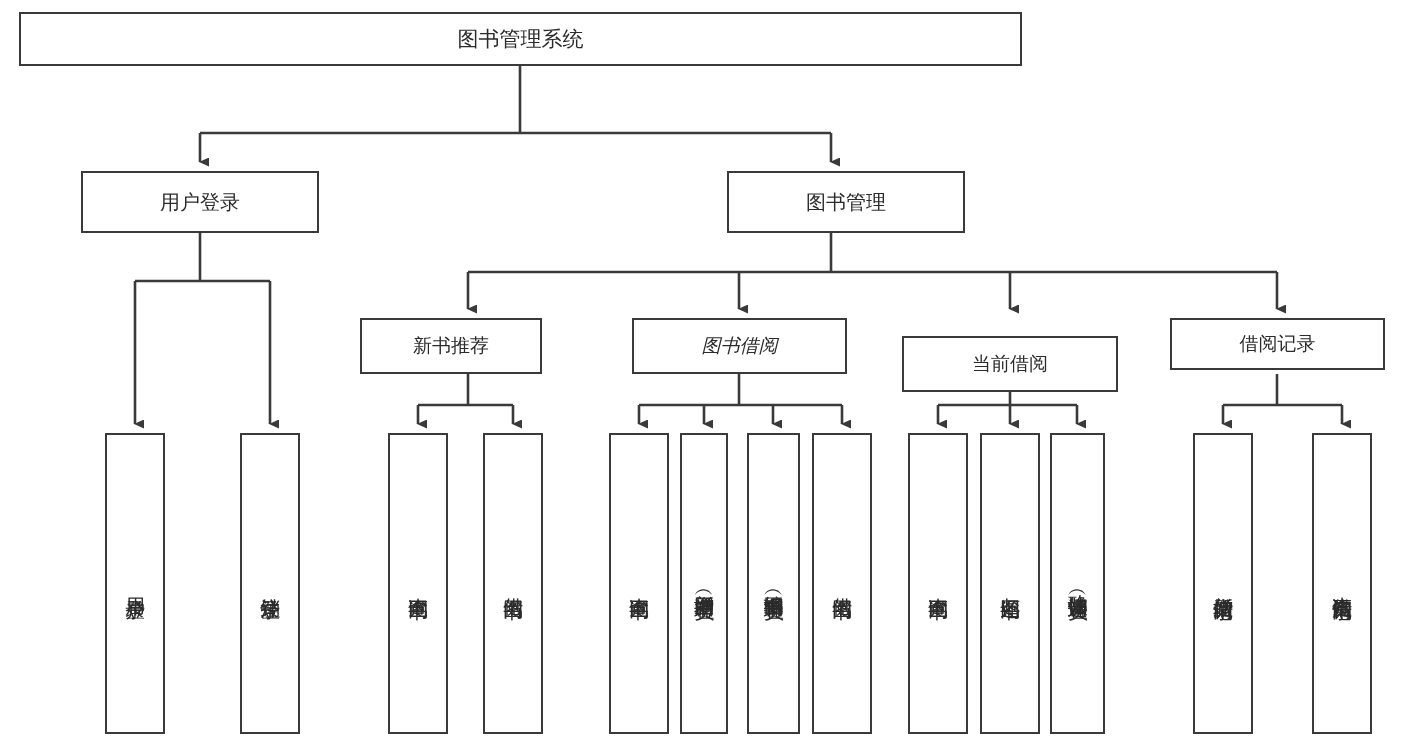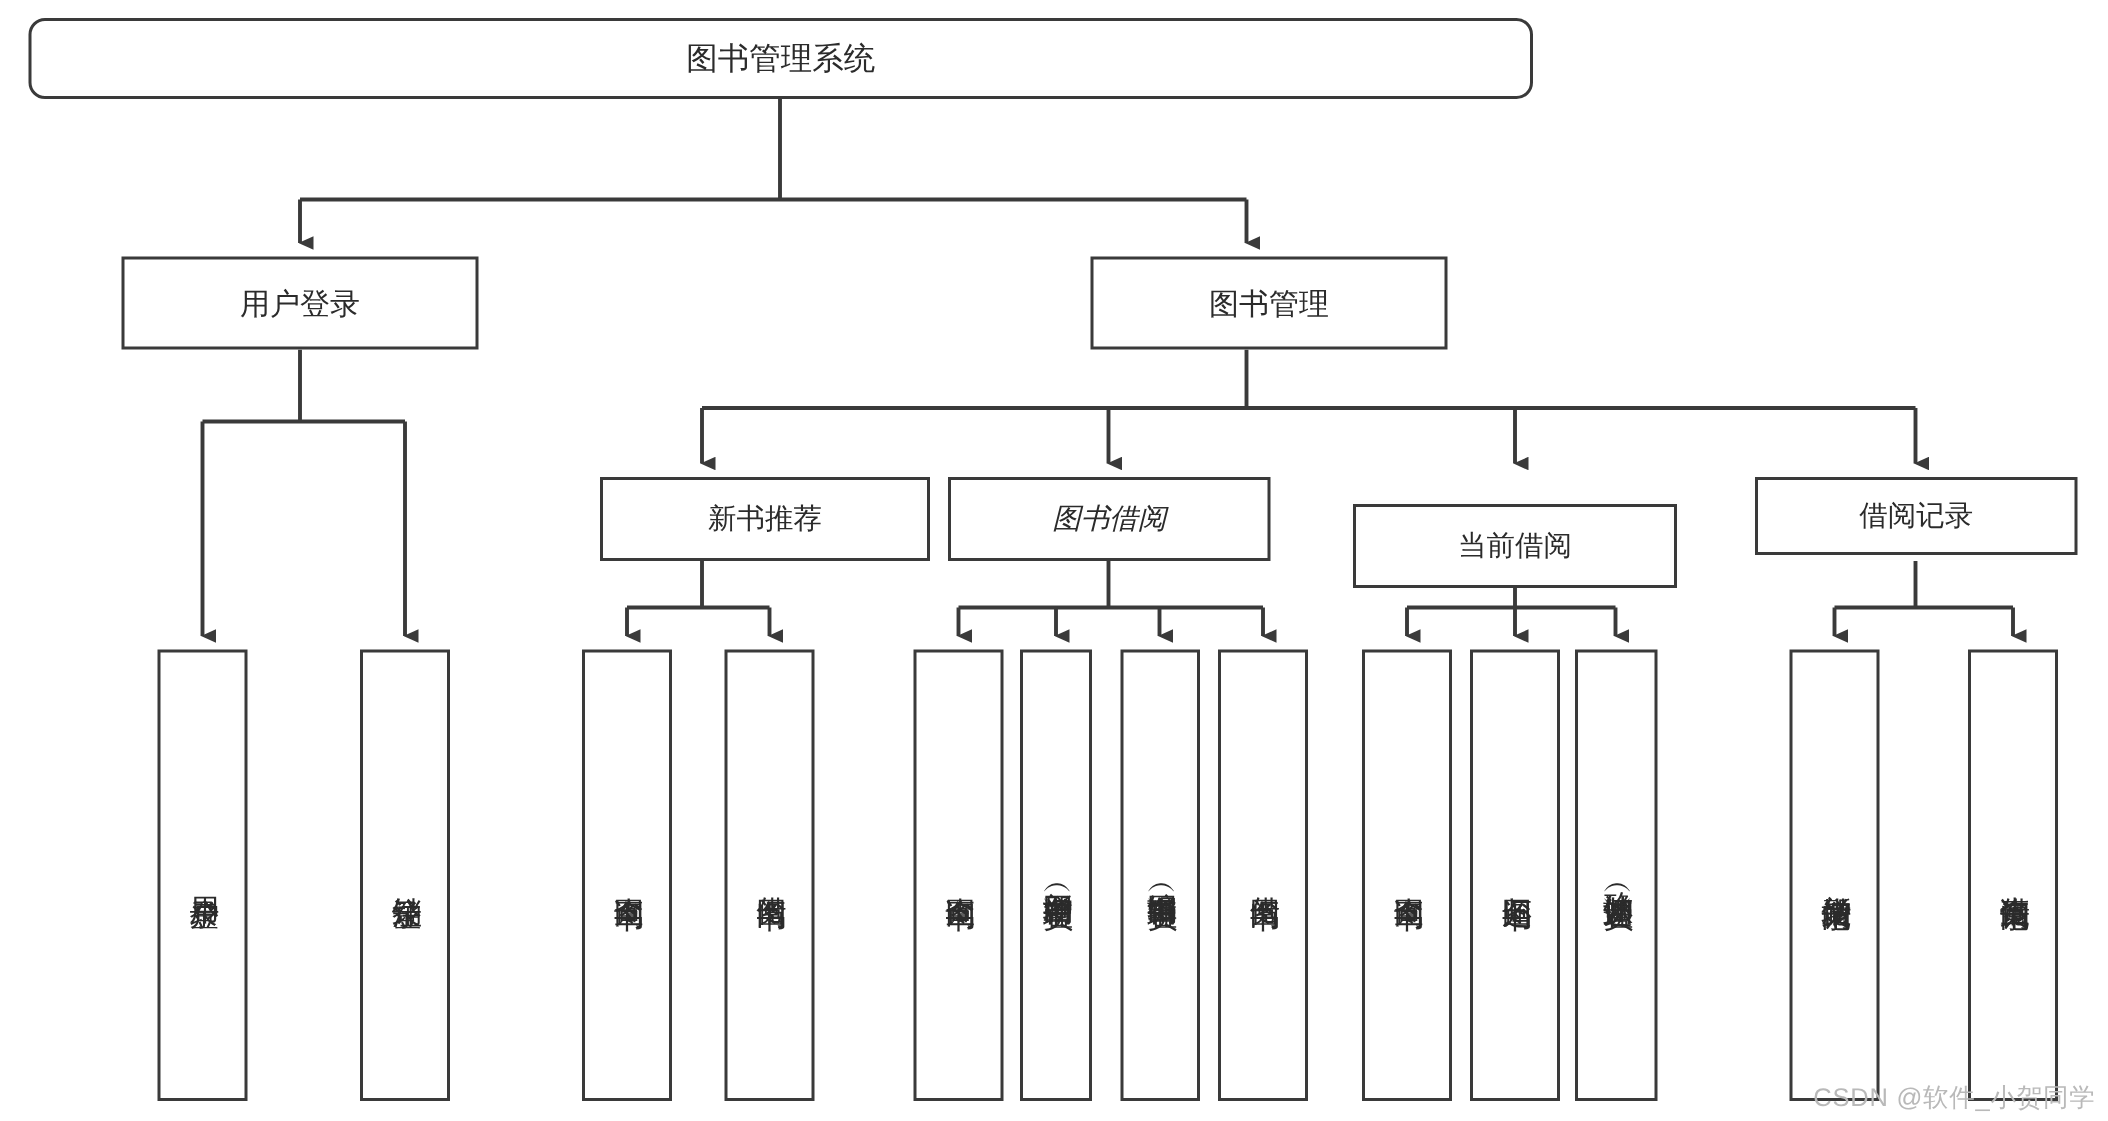--- a/index.html
+++ b/index.html
@@ -120,30 +120,30 @@
       <path d="M 1077 405 L 1077 424" marker-end="url(#arrow)"></path>
 
       <path d="M 1277 374 L 1277 405"></path>
       <path d="M 1223 405 L 1342 405"></path>
       <path d="M 1223 405 L 1223 424" marker-end="url(#arrow)"></path>
       <path d="M 1342 405 L 1342 424" marker-end="url(#arrow)"></path>
     </g>
   </svg>
 
   <div id="nodes-layer">
-      <div class="node root" style="left: 19px; top: 12px; width: 1003px; height: 54px; border-radius: 11px;">
+      <div class="node root" style="left: 19px; top: 12px; width: 1003px; height: 54px;">
         <span class="htext">图书管理系统</span>
       </div>
       <div class="node lvl2" style="left: 81px; top: 171px; width: 238px; height: 62px;">
         <span class="htext">用户登录</span>
       </div>
       <div class="node lvl2" style="left: 727px; top: 171px; width: 238px; height: 62px;">
         <span class="htext">图书管理</span>
       </div>
-      <div class="node lvl3" style="left: 360px; top: 318px; width: 220px; height: 56px; margin-left: 40px;">
+      <div class="node lvl3" style="left: 360px; top: 318px; width: 182px; height: 56px;">
         <span class="htext">新书推荐</span>
       </div>
       <div class="node lvl3" style="left: 632px; top: 318px; width: 215px; height: 56px; font-style: italic;">
         <span class="htext">图书借阅</span>
       </div>
       <div class="node lvl3" style="left: 902px; top: 336px; width: 216px; height: 56px;">
         <span class="htext">当前借阅</span>
       </div>
       <div class="node lvl3" style="left: 1170px; top: 318px; width: 215px; height: 52px;">
         <span class="htext">借阅记录</span>
@@ -182,14 +182,13 @@
         <span class="vtext">确认归还（管理员）</span>
       </div>
       <div class="node leaf" style="left: 1193px; top: 433px; width: 60px; height: 301px;">
         <span class="vtext">新增借阅记录</span>
       </div>
       <div class="node leaf" style="left: 1312px; top: 433px; width: 60px; height: 301px;">
         <span class="vtext">查询借阅记录</span>
       </div>
     </div>
 
-  <div id="watermark">CSDN @软件_小贺同学</div>
 </div>
 
 </body></html>

